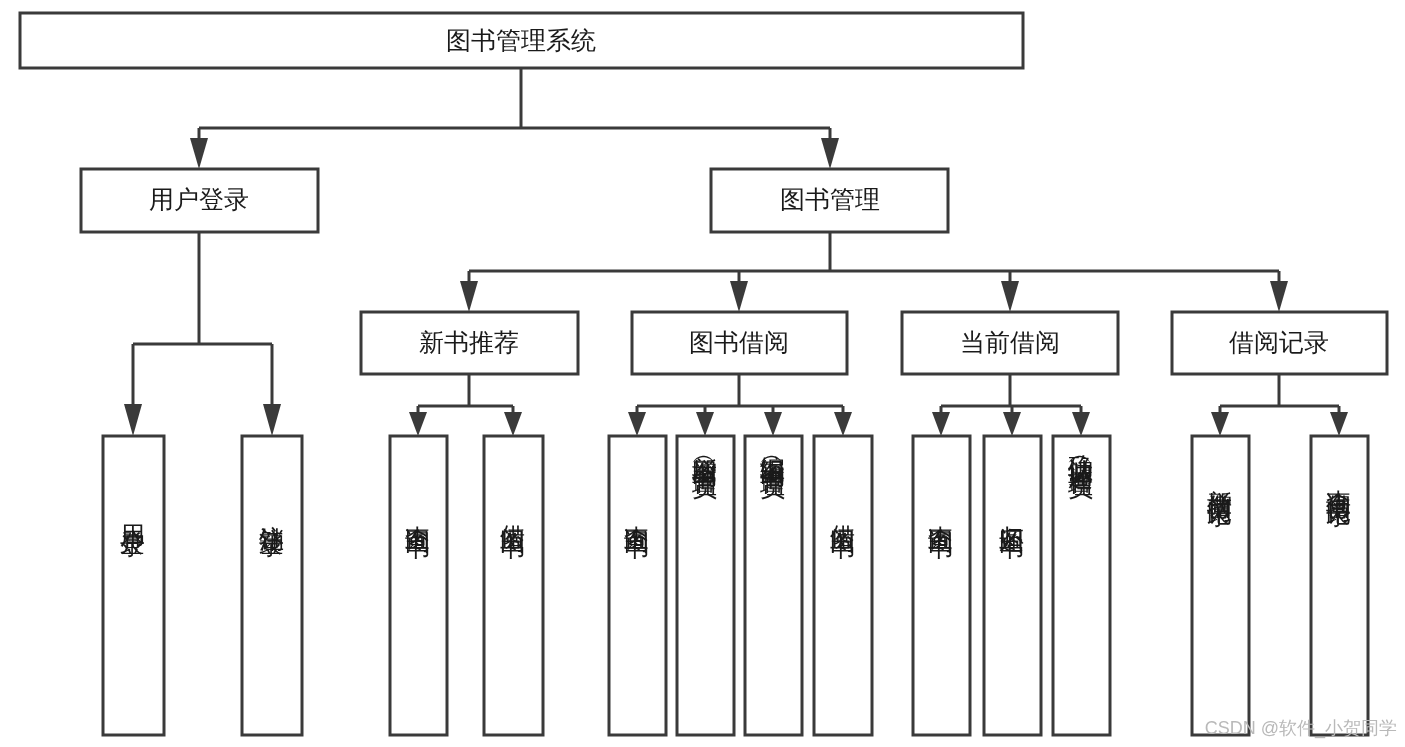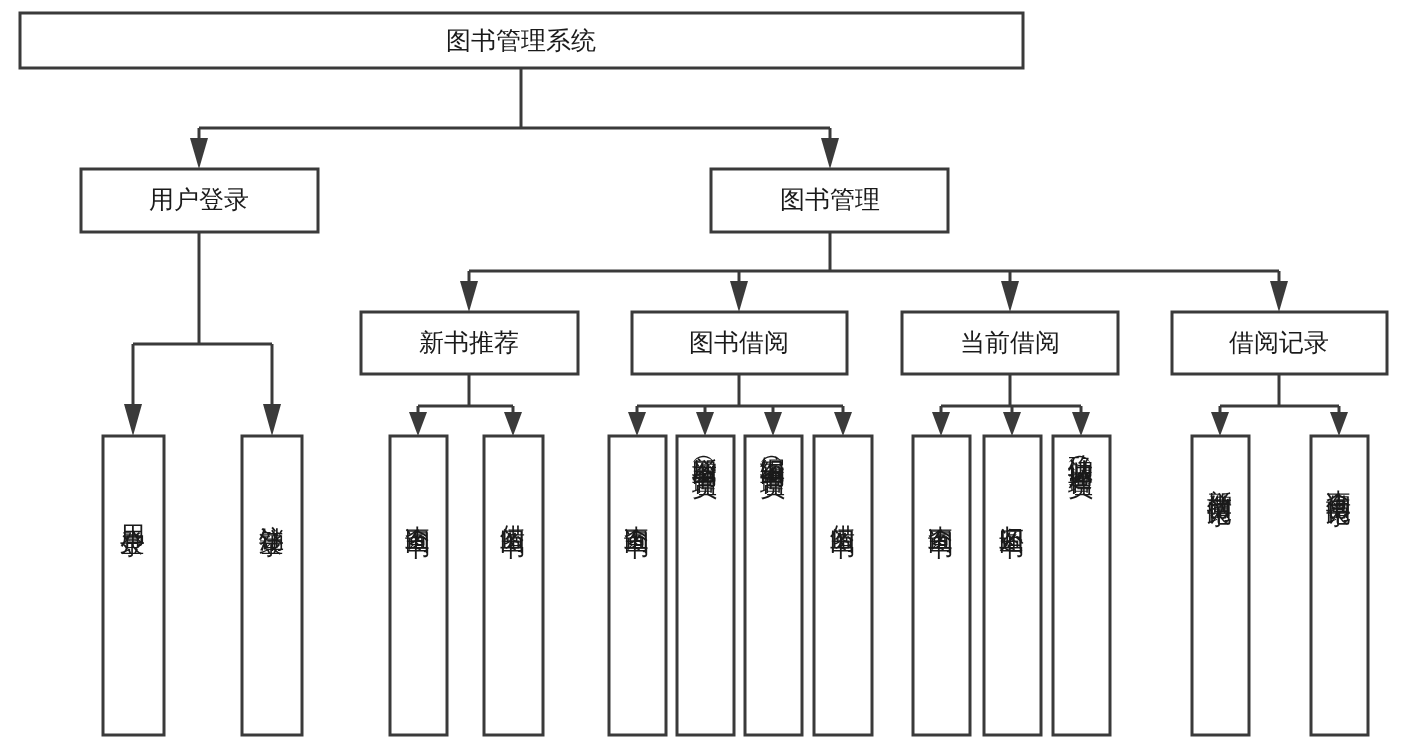--- a/index.html
+++ b/index.html
@@ -252,13 +252,14 @@
       <text class="node-label-vertical" x="1220" y="478">新增借阅记录</text>
     </g>
 
     <g>
       <rect class="node-box" x="1311" y="436" width="57" height="299"></rect>
       <text class="node-label-vertical" x="1339" y="478">查询借阅记录</text>
     </g>
 
   </svg>
 
+  <div class="watermark-text">CSDN @软件_小贺同学</div>
 </div>
 
 </body></html>

